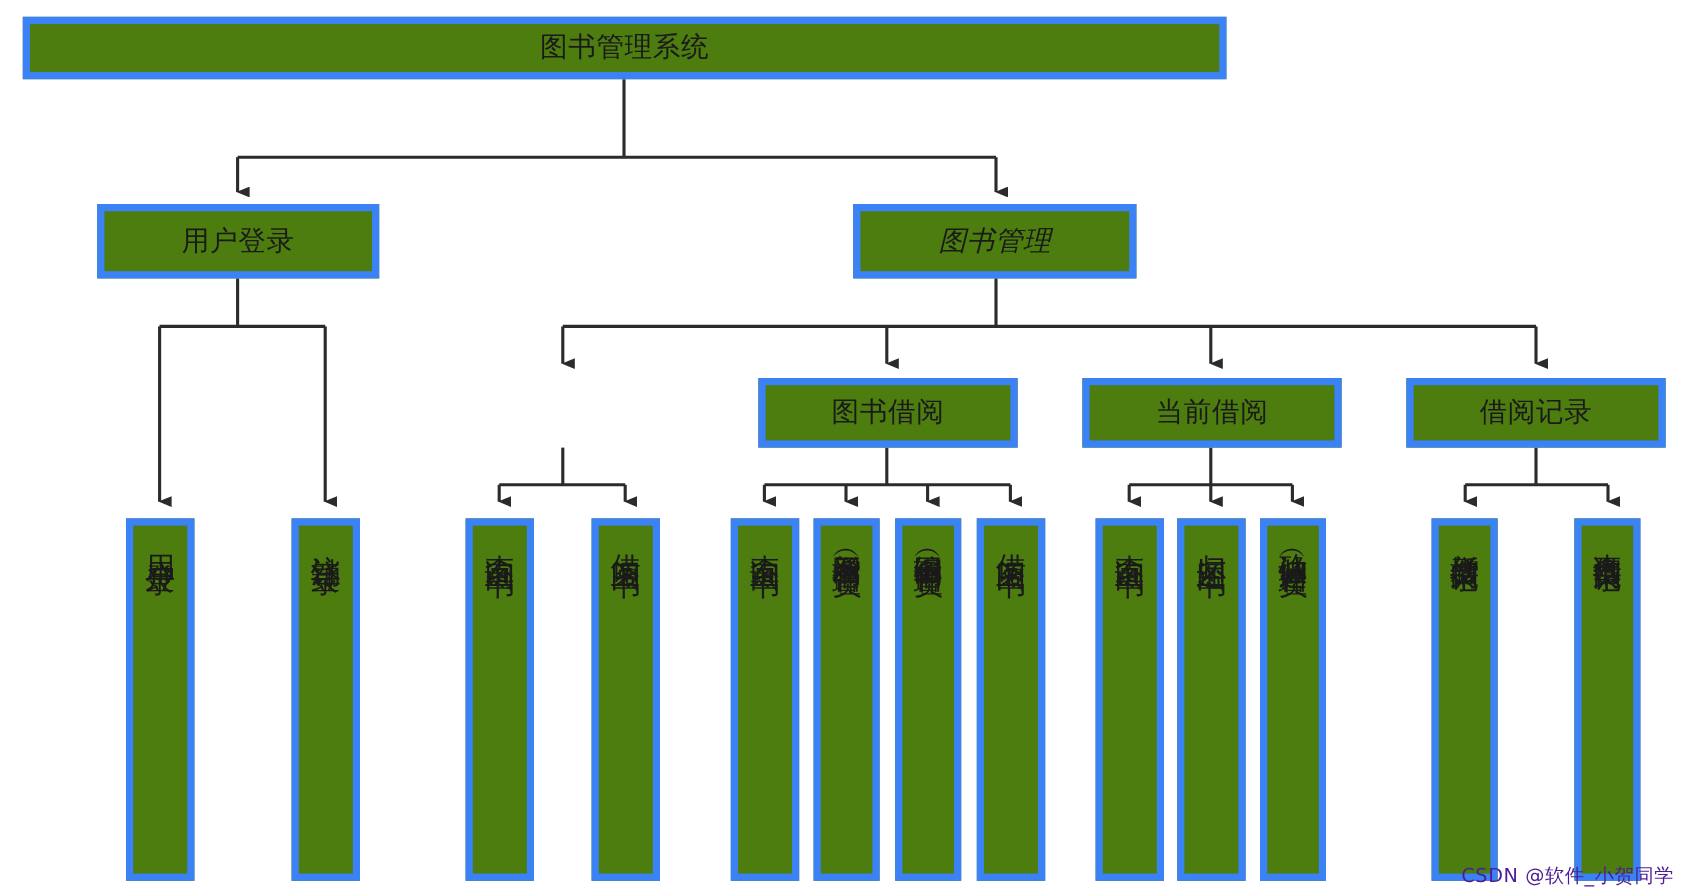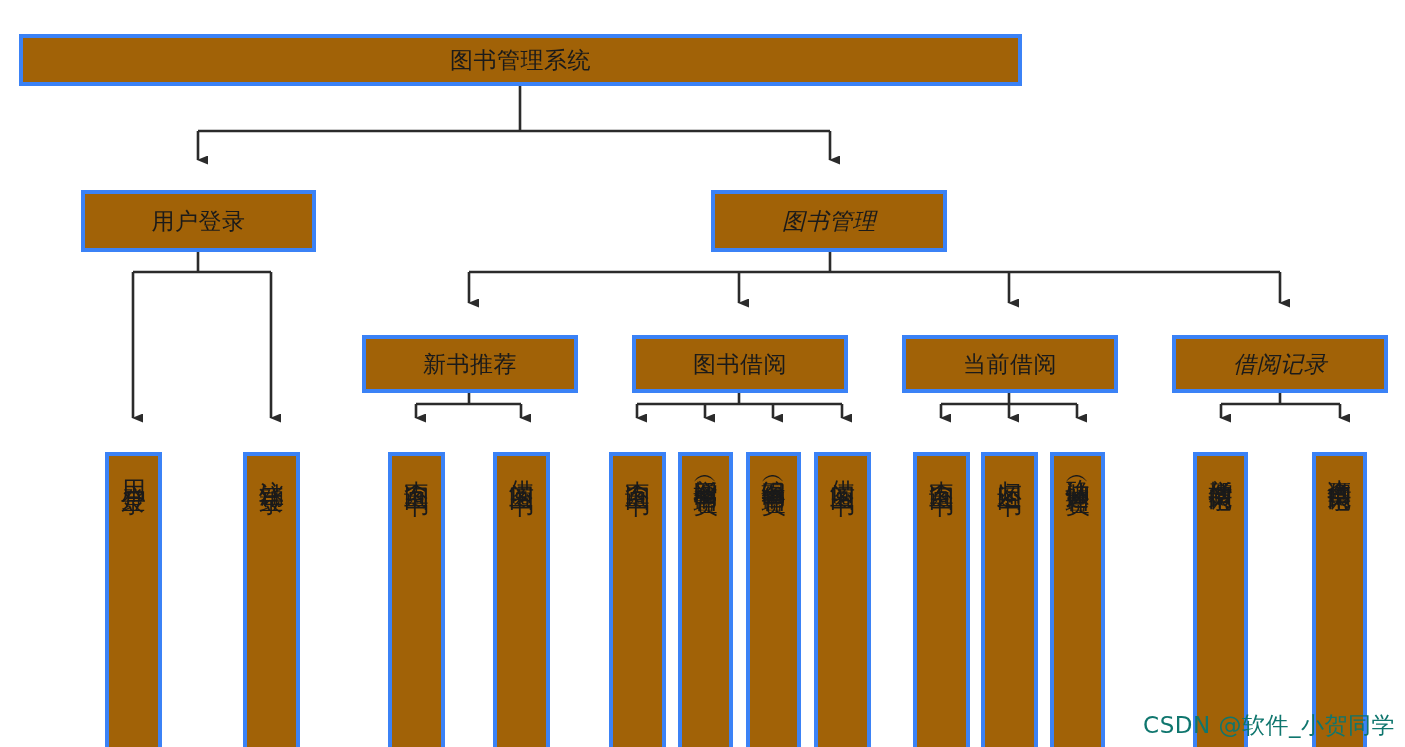--- a/index.html
+++ b/index.html
@@ -23,27 +23,26 @@
     position: absolute;
     left: 0;
     top: 0;
     width: 1405px;
     height: 747px;
     pointer-events: none;
   }
   .node {
     position: absolute;
     box-sizing: border-box;
-    background: #a16207;
-    border: 4px solid #3b82f6;
+    background: #4d7c0f;
+    border: 6px solid #3b82f6;
     display: flex;
     align-items: center;
     justify-content: center;
     color: #1a1a1a;
-    margin-top: 20px;
   }
   .node .label {
     display: block;
     text-align: center;
     line-height: 1.0;
     color: #1a1a1a;
   }
   .node.horizontal .label {
     font-size: 23px;
     letter-spacing: 0.5px;
@@ -63,22 +62,22 @@
     white-space: nowrap;
   }
   .node.vertical.small .label {
     font-size: 24px;
     letter-spacing: 2px;
   }
   #watermark {
     position: absolute;
     right: 10px;
     bottom: 6px;
-    font-size: 23px;
-    color: #0f766e;
+    font-size: 16px;
+    color: #4c1d95;
     white-space: nowrap;
     letter-spacing: 0.5px;
   }
 </style>
 </head>
 <body>
 
 <div id="diagram-root">
 
   <svg class="connectors" viewBox="0 0 1405 747" xmlns="http://www.w3.org/2000/svg">
@@ -135,30 +134,27 @@
     <span class="label">图书管理系统</span>
   </div>
 
   <div class="node horizontal" style="left:81px; top:170px; width:235px; height:62px;">
     <span class="label">用户登录</span>
   </div>
   <div class="node horizontal" style="left:711px; top:170px; width:236px; height:62px;font-style:italic;">
     <span class="label">图书管理</span>
   </div>
 
-  <div class="node horizontal" style="left:362px; top:315px; width:216px; height:58px;">
-    <span class="label">新书推荐</span>
-  </div>
   <div class="node horizontal" style="left:902px; top:315px; width:216px; height:58px;">
     <span class="label">当前借阅</span>
   </div>
   <div class="node horizontal" style="left:632px; top:315px; width:216px; height:58px;">
     <span class="label">图书借阅</span>
   </div>
-  <div class="node horizontal" style="left:1172px; top:315px; width:216px; height:58px;font-style:italic;">
+  <div class="node horizontal" style="left:1172px; top:315px; width:216px; height:58px;">
     <span class="label">借阅记录</span>
   </div>
 
   <div class="node vertical" style="left:105px; top:432px; width:57px; height:302px;">
     <span class="label">用户登录</span>
   </div>
   <div class="node vertical" style="left:243px; top:432px; width:57px; height:302px;">
     <span class="label">注销登录</span>
   </div>
 

